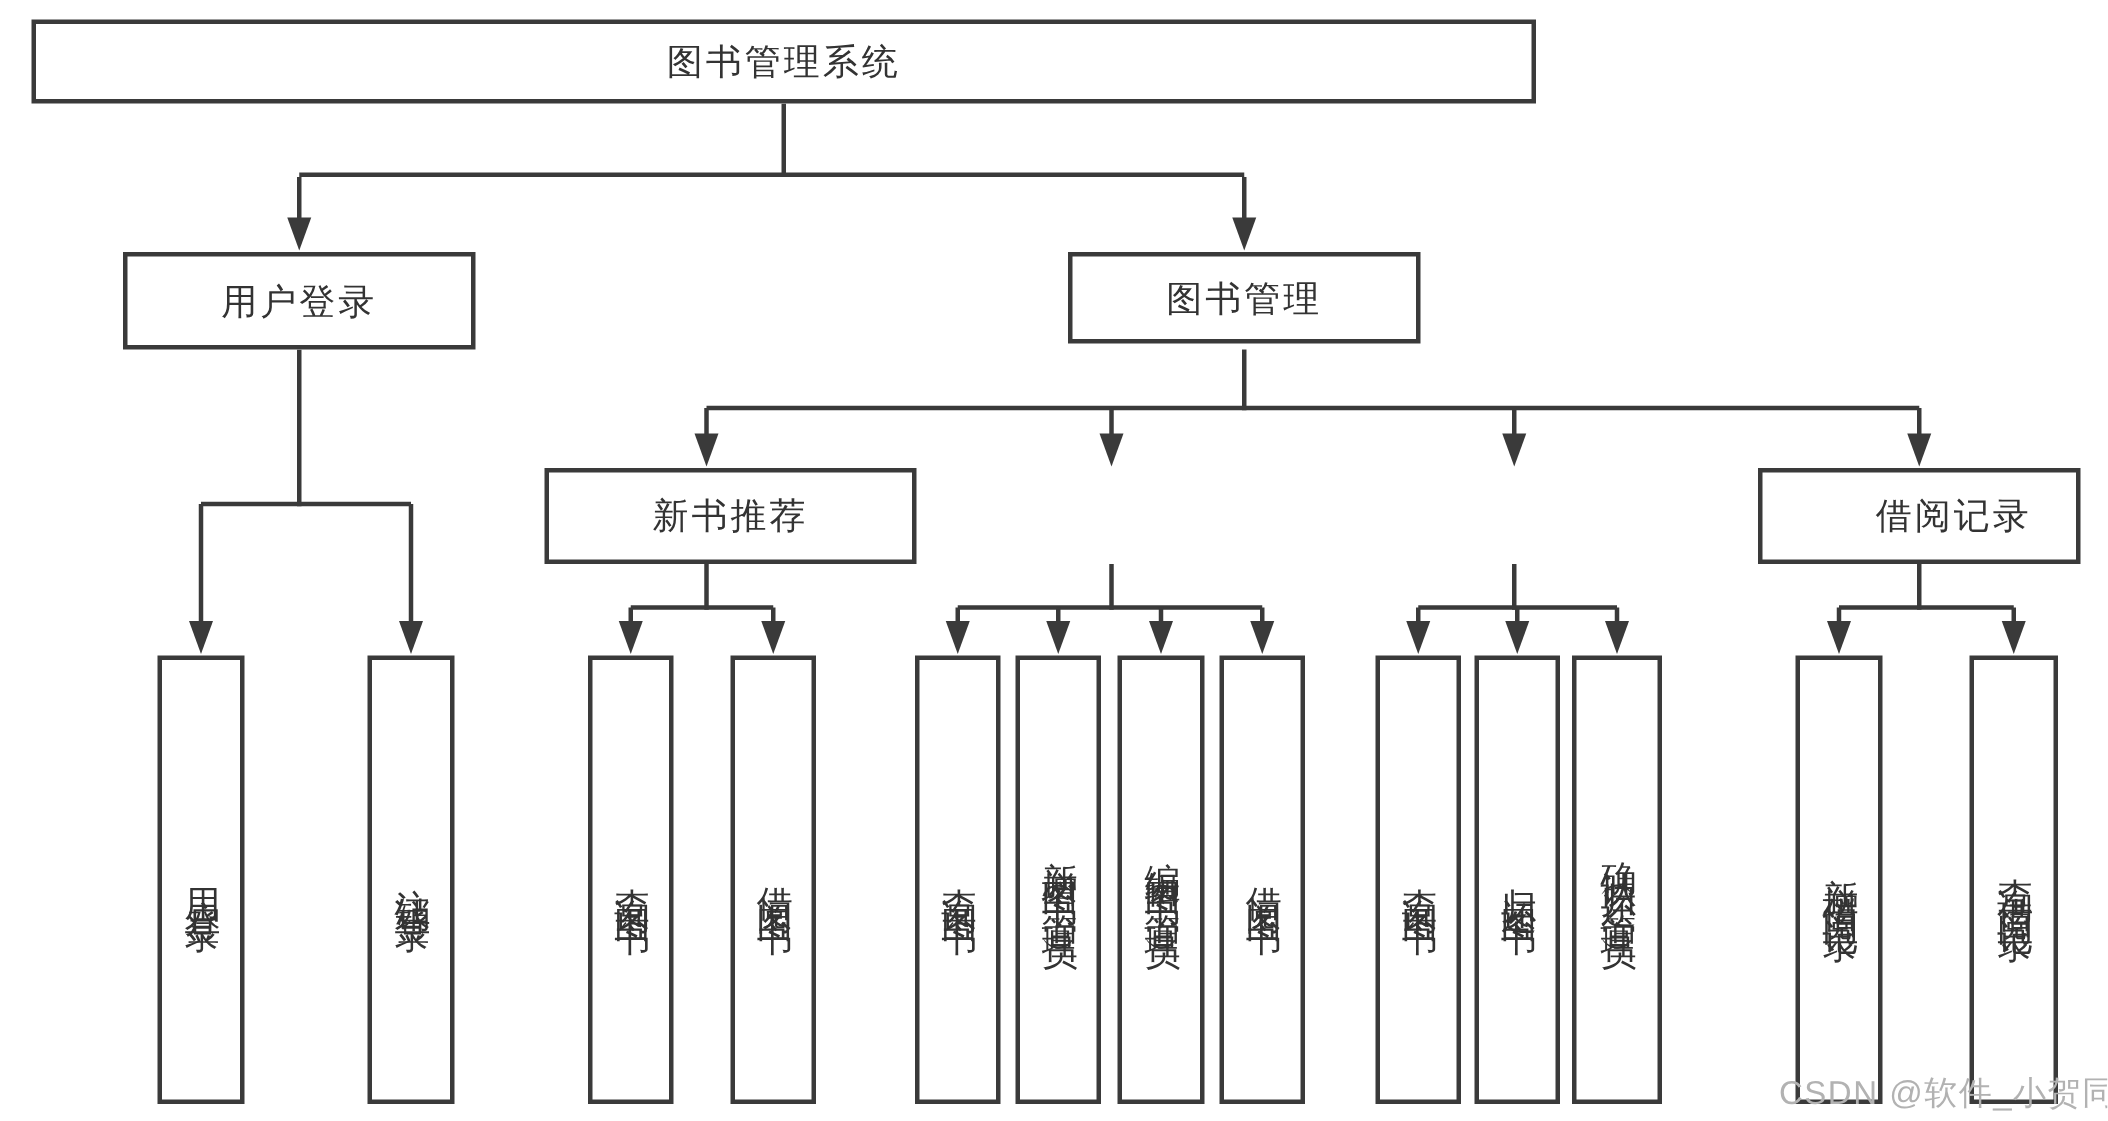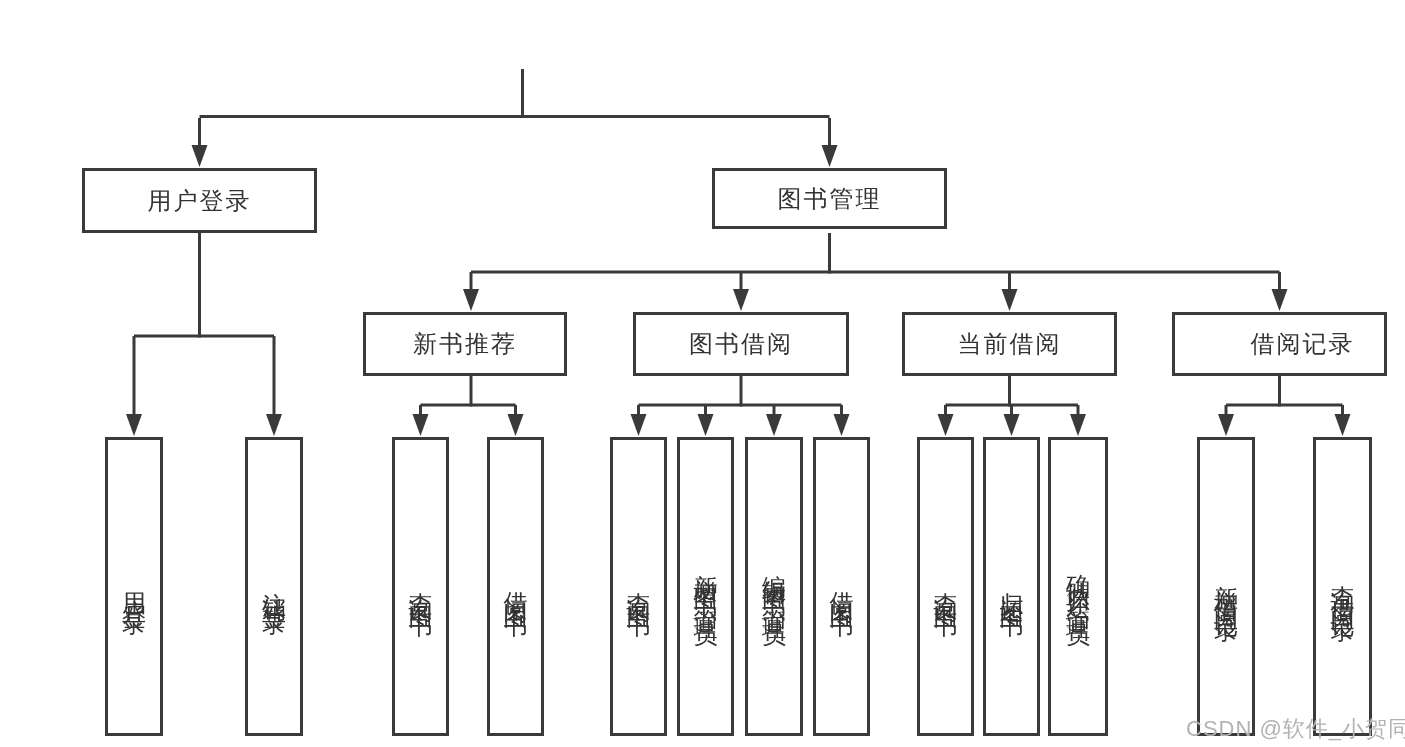--- a/index.html
+++ b/index.html
@@ -112,27 +112,26 @@
       <polygon points="766,414 782,414 774,436"></polygon>
       <polygon points="833.5,414 849.5,414 841.5,436"></polygon>
       <polygon points="937.5,414 953.5,414 945.5,436"></polygon>
       <polygon points="1003.5,414 1019.5,414 1011.5,436"></polygon>
       <polygon points="1070,414 1086,414 1078,436"></polygon>
       <polygon points="1218,414 1234,414 1226,436"></polygon>
       <polygon points="1334.5,414 1350.5,414 1342.5,436"></polygon>
     </g>
   </svg>
 
+  <div class="box h-box" style="left:21px; top:13px; width:1003px; height:56px;">图书管理系统</div>
 
   <div class="box h-box" style="left:82px; top:168px; width:235px; height:65px;">用户登录</div>
   <div class="box h-box" style="left:712px; top:168px; width:235px; height:61px;">图书管理</div>
 
-  <div class="box h-box" style="left:363px; top:312px; width:204px; height:64px;">新书推荐</div>
-  <div class="box h-box" style="left:633px; top:312px; width:216px; height:64px;">图书借阅</div>
-  <div class="box h-box" style="left:902px; top:312px; width:215px; height:64px;">当前借阅</div>
+  <div class="box h-box" style="left:363px; top:312px; width:248px; height:64px;">新书推荐</div>
   <div class="box h-box" style="left:1172px; top:312px; width:215px; height:64px;padding-left:46px;">借阅记录</div>
 
   <div class="box v-box" style="left:105px; top:437px; width:58px; height:299px;">用户登录</div>
   <div class="box v-box" style="left:245px; top:437px; width:58px; height:299px;">注销登录</div>
 
   <div class="box v-box" style="left:392px; top:437px; width:57px; height:299px;">查询图书</div>
   <div class="box v-box" style="left:487px; top:437px; width:57px; height:299px;">借阅图书</div>
 
   <div class="box v-box" style="left:610px; top:437px; width:57px; height:299px;">查询图书</div>
   <div class="box v-box" style="left:677px; top:437px; width:57px; height:299px;">新增图书（管理员）</div>

